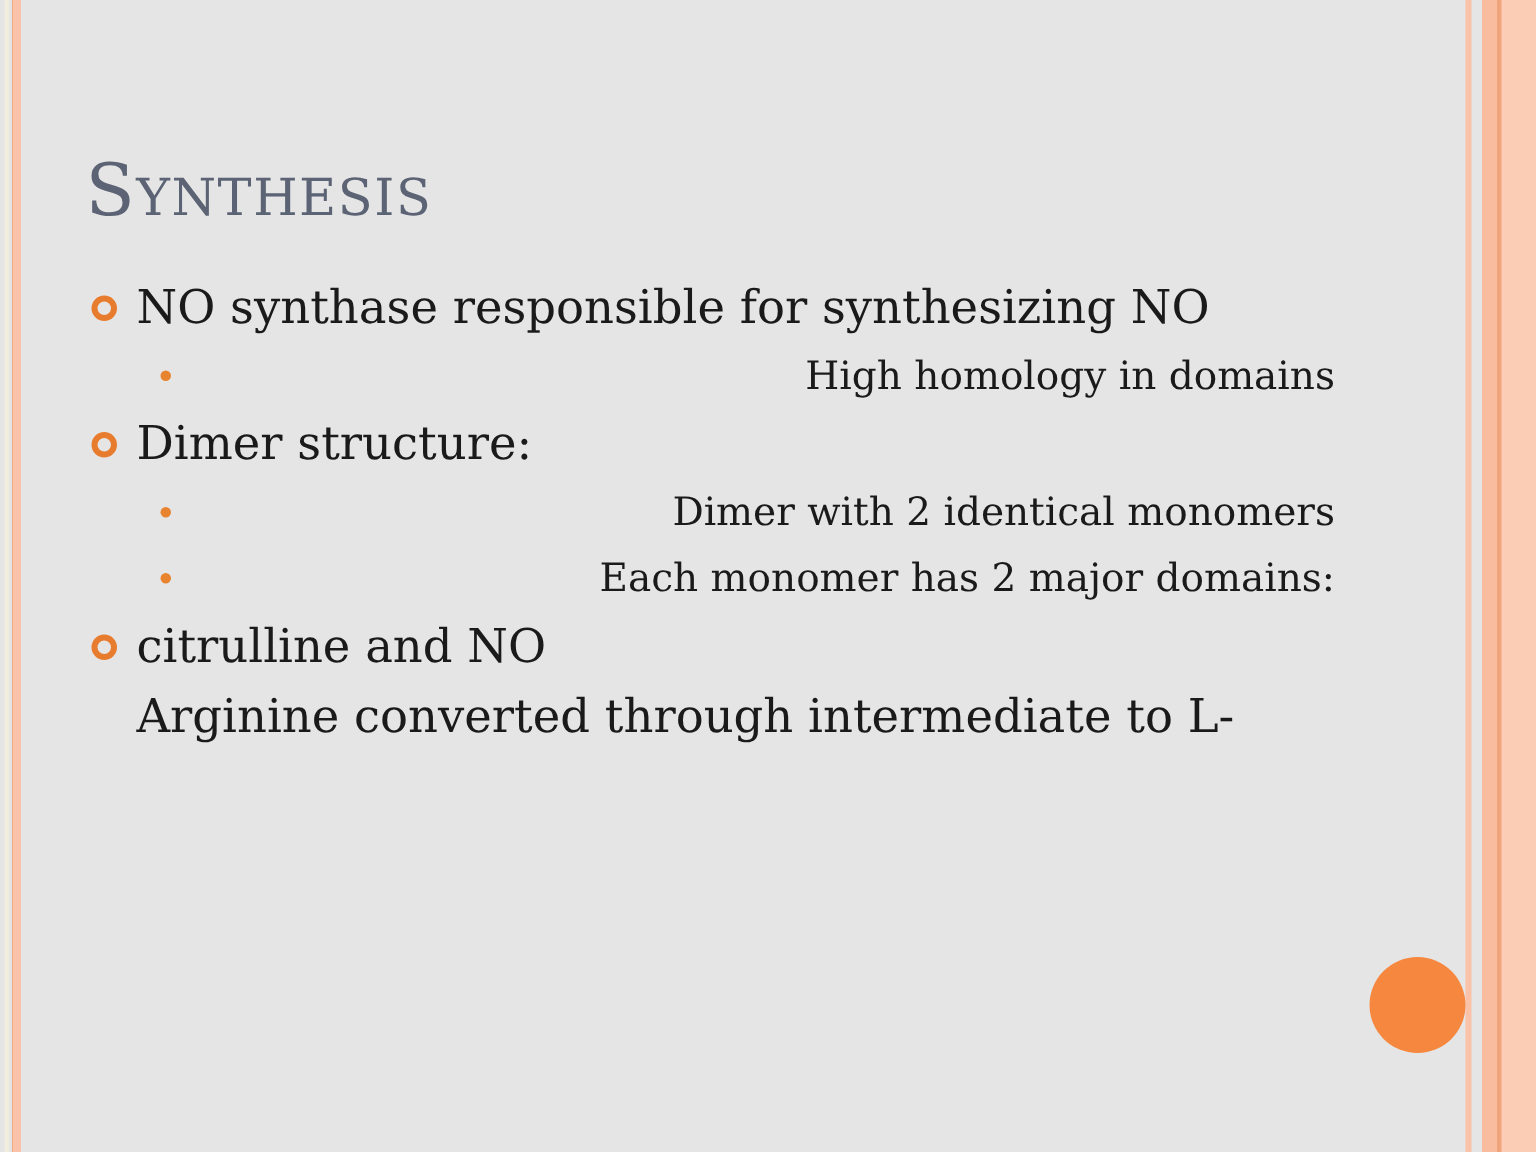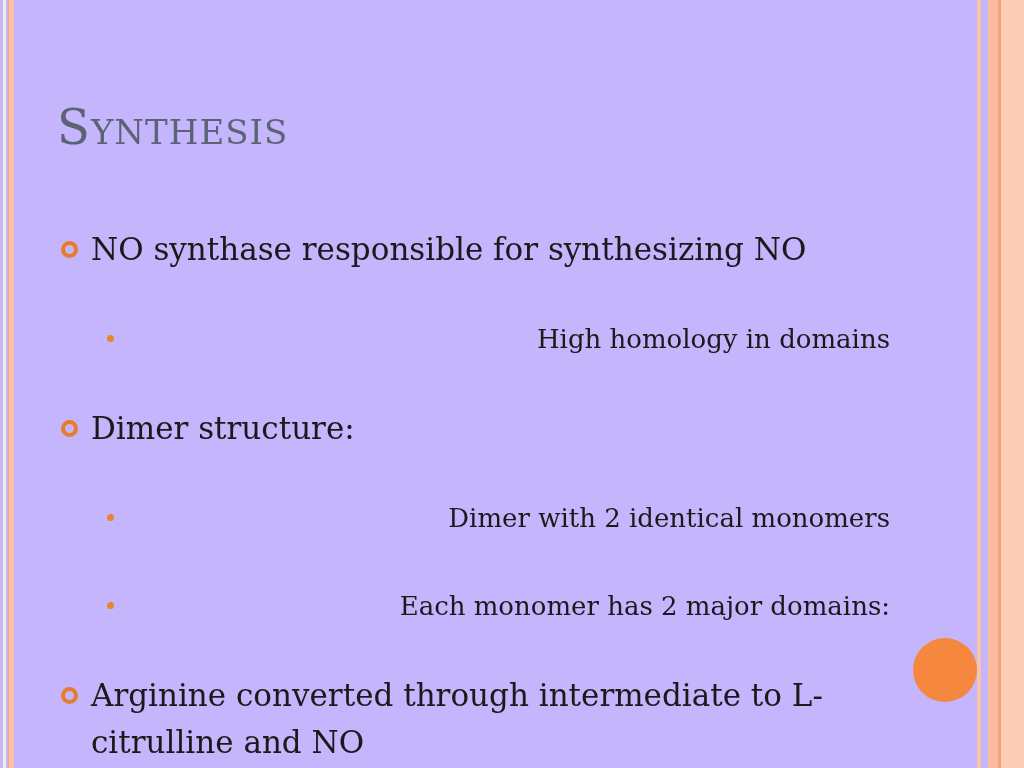--- a/index.html
+++ b/index.html
@@ -1,20 +1,20 @@
 <!DOCTYPE html>
 <html style="--c-title: #5B6374; --c-body-text: #1A1A1A; --c-bullet-ring: #E87C2E; --c-bullet-dot: #E8842F; --c-accent-circle: #F6873E; --c-stripe-cream: #F3EDDF; --c-stripe-salmon: #FAC2A8; --c-band-light: #FBCDB5; --c-band-medium: #F9BC9E; --c-band-dark-line: #EFA47C;"><head>
 <meta charset="utf-8">
 <style>
   html, body { margin: 0; padding: 0; background: #ffffff; }
   .slide {
     position: relative;
     width: 1024px;
     height: 768px;
-    background: #c4b5fd;
+    background: #e5e5e5;
     overflow: hidden;
     font-family: "DejaVu Serif", serif;
   }
 
   
   .stripe-cream {
     position: absolute; left: 3px; top: 0; width: 3px; height: 768px;
     background: var(--c-stripe-cream);
   }
   .stripe-salmon {
@@ -55,21 +55,21 @@
     letter-spacing: 1px;
     color: var(--c-title);
     white-space: nowrap;
   }
 
   
   .bullets {
     position: absolute; left: 60px; top: 182px; width: 830px;
     color: var(--c-body-text);
   }
-  .li { position: relative; margin-top: 44px; }
+  .li { position: relative; }
   .li .line { white-space: nowrap; }
   .lv1 { padding-left: 31px; font-size: 31px; line-height: 47px; }
   .lv2 { padding-left: 73px; font-size: 26px; line-height: 44px; text-align: right; }
   .ring {
     position: absolute; left: 1px; top: 15px;
     width: 9px; height: 9px;
     border: 4px solid var(--c-bullet-ring);
     border-radius: 50%;
   }
   .dot {
@@ -120,18 +120,18 @@
       <div class="line">Dimer with 2 identical monomers</div>
     </div>
 
     <div class="li lv2">
       <span class="dot"></span>
       <div class="line">Each monomer has 2 major domains:</div>
     </div>
 
     <div class="li lv1">
       <span class="ring"></span>
+      <div class="line">citrulline and NO</div>
       <div class="line">Arginine converted through intermediate to L-</div>
-      <div class="line">citrulline and NO</div>
     </div>
 
   </div>
 </div>
 
 </body></html>

